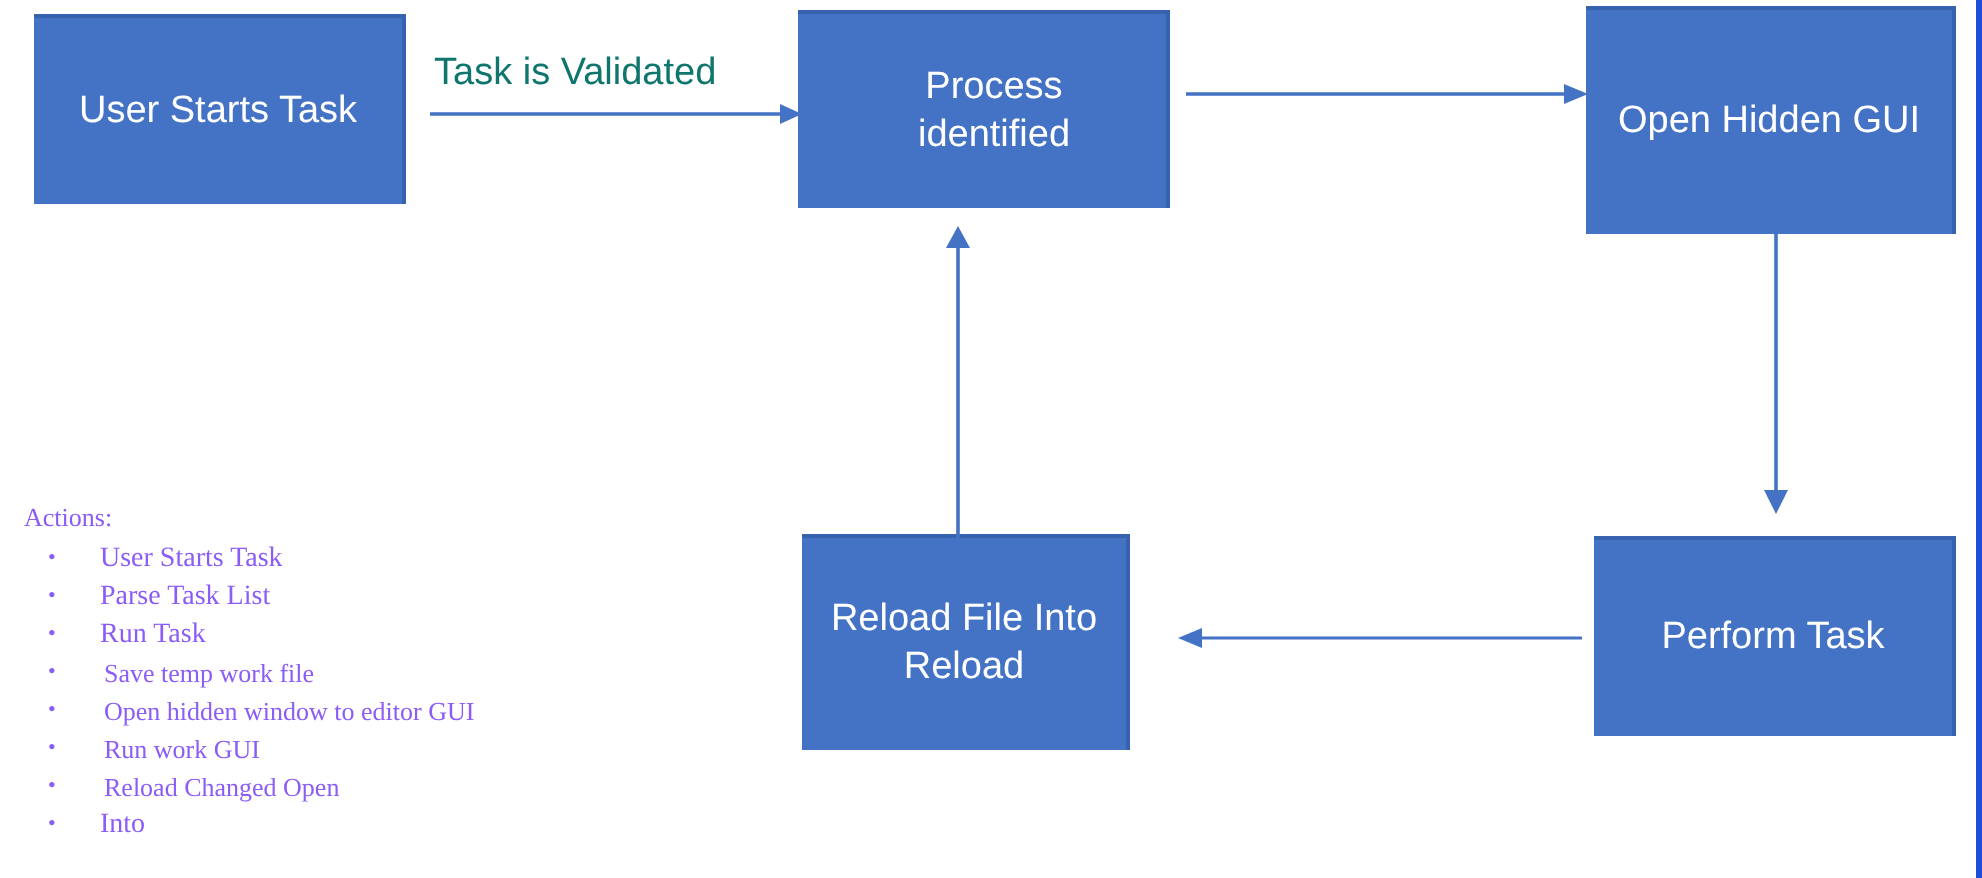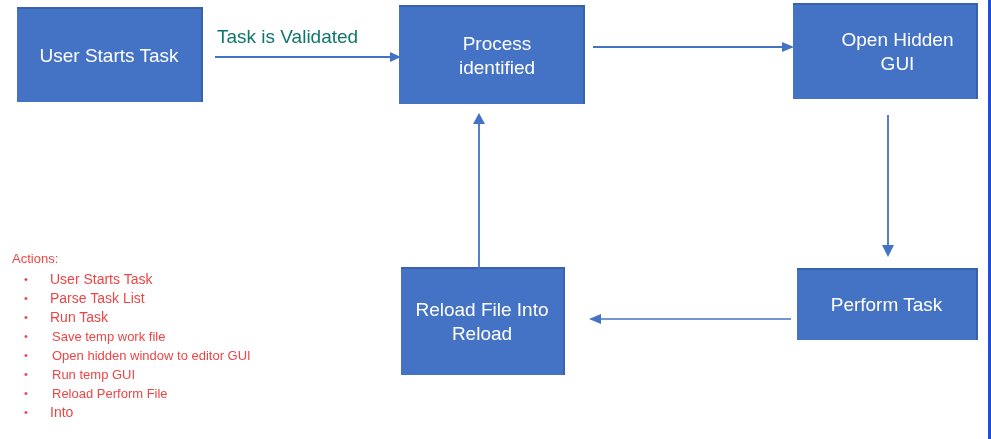--- a/index.html
+++ b/index.html
@@ -33,23 +33,23 @@
     box-sizing: border-box;
     padding: 2px 6px;
     border-top: 2px solid #3762ad;
     border-right: 2px solid #3762ad;
   }
   .node span { display: block; }
 
   
   #node-user-starts-task   { left: 17px;  top: 7px;   width: 186px; height: 95px;  }
   #node-process-identified { left: 399px; top: 5px;   width: 186px; height: 99px; padding-left: 18px;  }
-  #node-open-hidden-gui    { left: 793px; top: 3px;   width: 185px; height: 96px; padding-left: 32px;  }
+  #node-open-hidden-gui    { left: 793px; top: 3px;   width: 185px; height: 114px;  }
   #node-reload-file        { left: 401px; top: 267px; width: 164px; height: 108px; }
-  #node-perform-task       { left: 797px; top: 268px; width: 181px; height: 72px; }
+  #node-perform-task       { left: 797px; top: 268px; width: 181px; height: 100px; }
 
   .edge-label {
     position: absolute;
     font-size: 19px;
     color: #0f766e;
     font-family: "Liberation Sans", sans-serif;
     white-space: nowrap;
   }
   #edge-label-task-validated { left: 217px; top: 26px; }
 
@@ -61,22 +61,22 @@
   #arrow-process-to-gui    { left: 590px; top: 34px;  width: 205px; height: 26px; }
   #arrow-gui-to-perform    { left: 875px; top: 112px; width: 26px;  height: 146px; }
   #arrow-perform-to-reload { left: 588px; top: 306px; width: 207px; height: 26px; }
   #arrow-reload-to-process { left: 466px; top: 112px; width: 26px;  height: 160px; }
 
   #actions-panel {
     position: absolute;
     left: 12px;
     top: 252px;
     width: 360px;
-    font-family: Liberation Sans, sans-serif;
-    color: #ef4444;
+    font-family: Liberation Serif, serif;
+    color: #8b5cf6;
   }
   #actions-title {
     font-size: 13px;
     line-height: 1.0;
     margin-bottom: 5px;
   }
   ul.lvl1 {
     list-style: none;
     margin: 0;
     padding: 0;
@@ -193,25 +193,25 @@
           <li class="bullet-row">
             <span class="bullet">•</span>
             <span>Save temp work file</span>
           </li>
           <li class="bullet-row">
             <span class="bullet">•</span>
             <span>Open hidden window to editor GUI</span>
           </li>
           <li class="bullet-row">
             <span class="bullet">•</span>
-            <span>Run temp GUI</span>
-          </li>
-          <li class="bullet-row">
-            <span class="bullet">•</span>
-            <span>Reload Perform File</span>
+            <span>Run work GUI</span>
+          </li>
+          <li class="bullet-row">
+            <span class="bullet">•</span>
+            <span>Reload Changed Open</span>
           </li>
         </ul>
       </li>
 
       <li class="bullet-row">
         <span class="bullet">•</span>
         <span>Into</span>
       </li>
 
     </ul>

